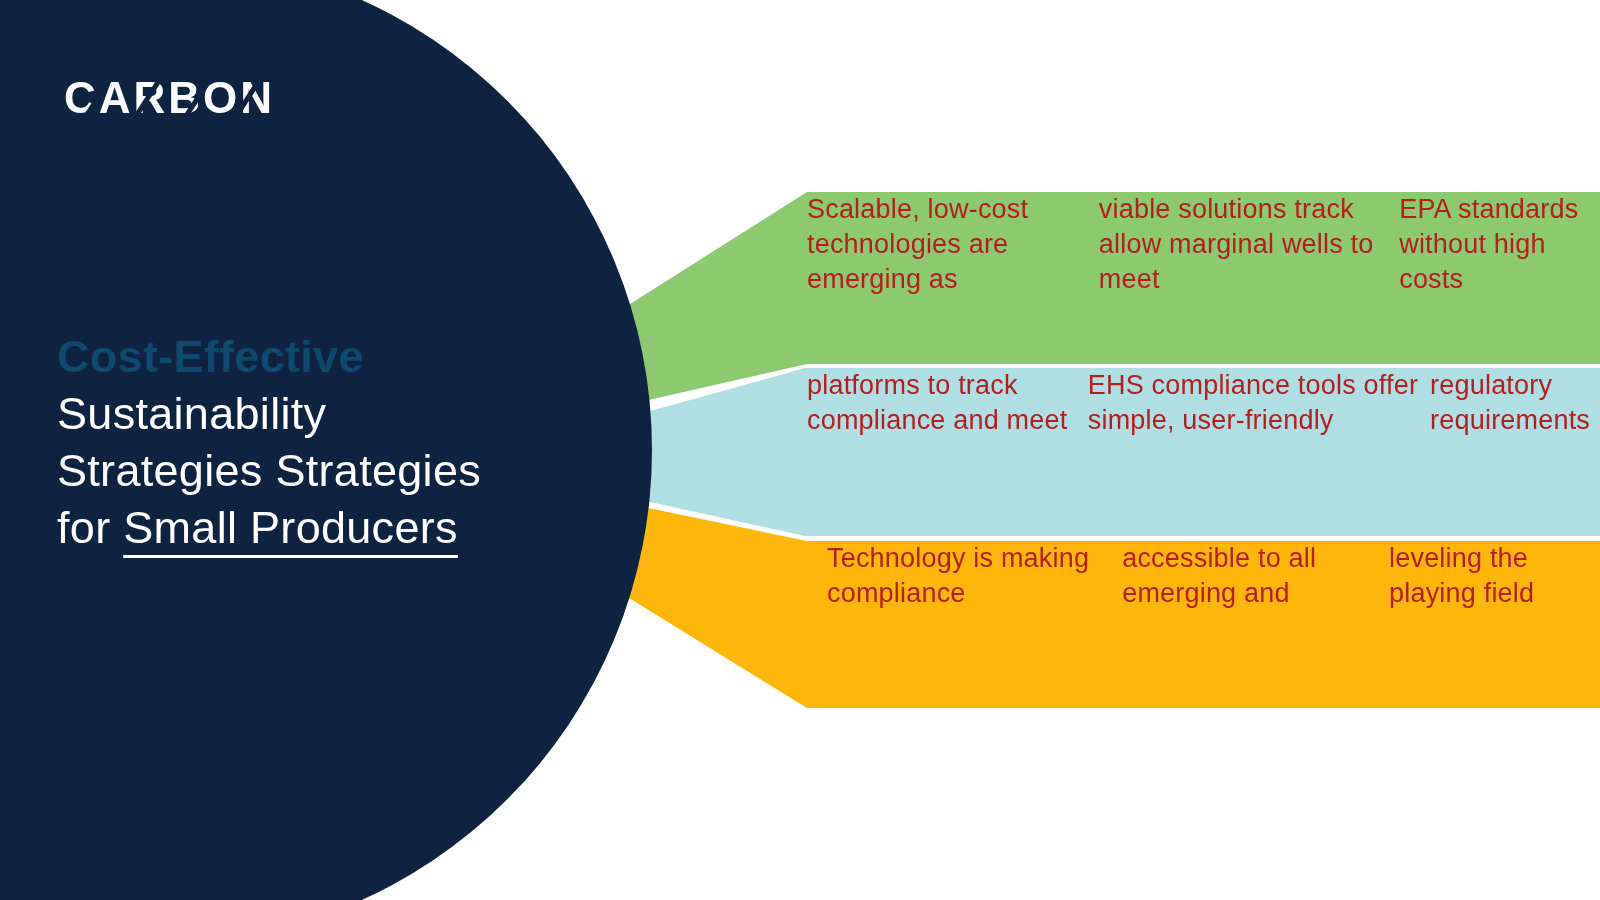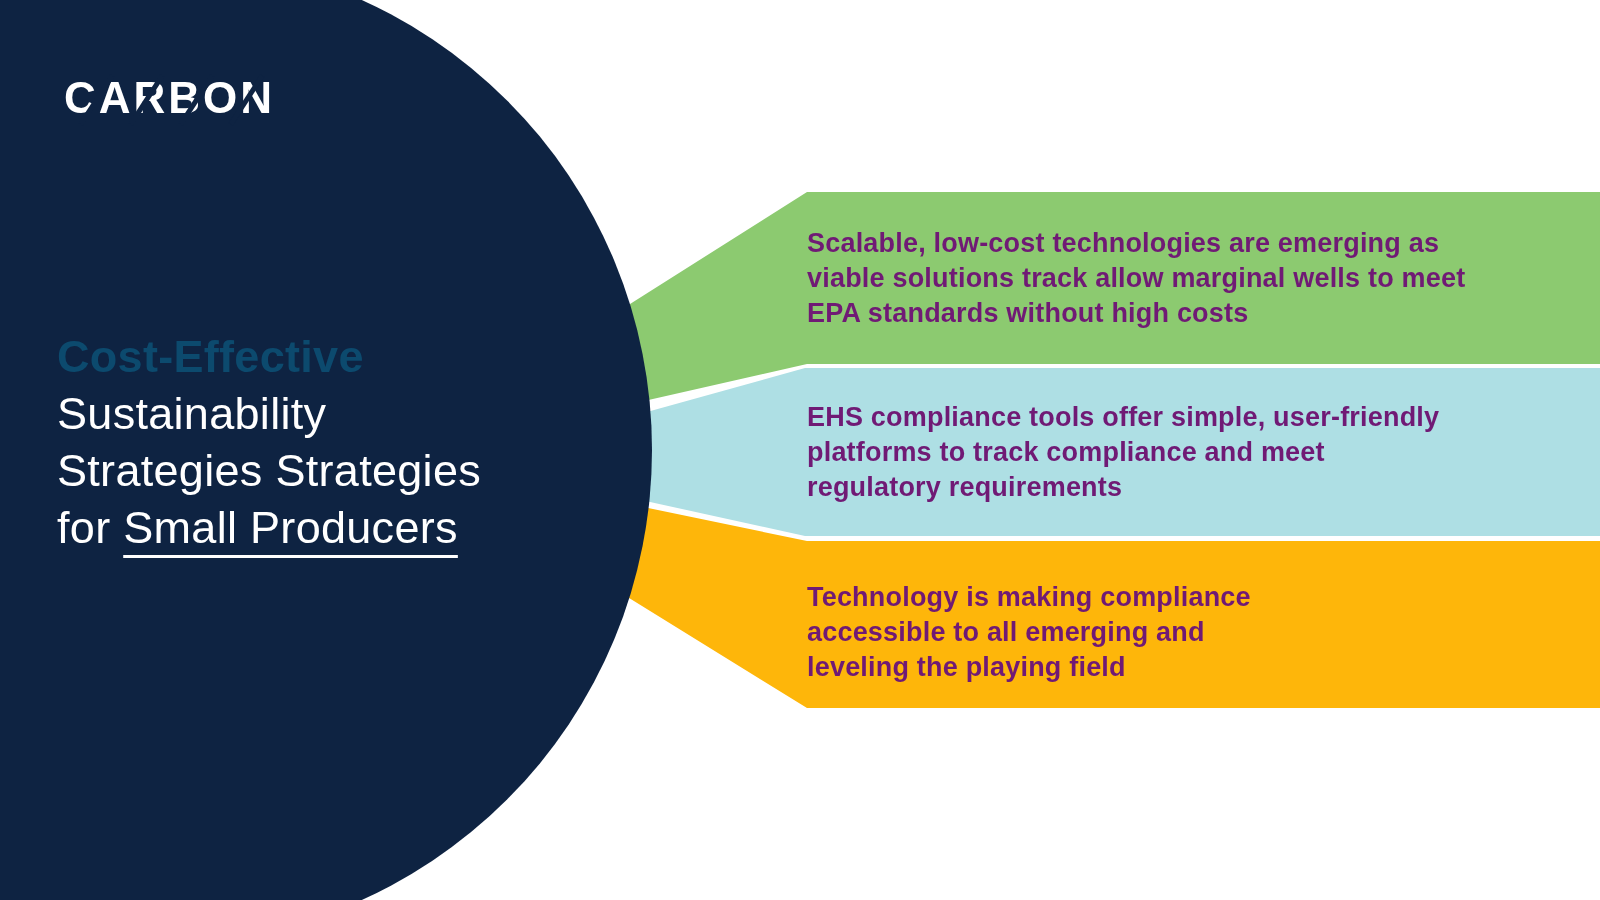--- a/index.html
+++ b/index.html
@@ -10,27 +10,27 @@
     font-family: "Liberation Sans", sans-serif;
   }
   .stage { position: absolute; left: 0; top: 0; width: 1600px; height: 900px; }
 
   svg.graphic { position: absolute; left: 0; top: 0; z-index: 1; }
 
   
   .ribbon-text {
     position: absolute; z-index: 2;
     left: 807px;
-    display: flex; flex-direction: column; justify-content: center;
-    color: #701a75;
-    font-size: 27px; line-height: 35px; letter-spacing: 0.2px; font-weight: bold;
+    display: flex; justify-content: center;
+    color: #b91c1c;
+    font-size: 27px; line-height: 35px; letter-spacing: 0.2px;
   }
   .rt-green  { top: 192px; height: 172px; }
   .rt-blue   { top: 368px; height: 168px; }
-  .rt-orange { top: 541px; height: 183px; }
+  .rt-orange { top: 541px; height: 183px; margin-left: 20px; }
 
   
   .logo {
     position: absolute; left: 64px; top: 76px; z-index: 3;
     color: #ffffff; font-size: 44px; font-weight: 700;
     letter-spacing: 3px; line-height: 44px;
   }
   .logo .cut {
     position: absolute; width: 5px; height: 58px; top: -5px;
     background: #0E2342; transform: rotate(33deg);
@@ -78,22 +78,22 @@
     <div><span>for </span><span class="underlined">Small Producers</span></div>
   </div>
 
   <div class="ribbon-text rt-green">
     <div>Scalable, low-cost technologies are emerging as</div>
     <div>viable solutions track allow marginal wells to meet</div>
     <div>EPA standards without high costs</div>
   </div>
 
   <div class="ribbon-text rt-blue">
+    <div>platforms to track compliance and meet</div>
     <div>EHS compliance tools offer simple, user-friendly</div>
-    <div>platforms to track compliance and meet</div>
     <div>regulatory requirements</div>
   </div>
 
   <div class="ribbon-text rt-orange">
     <div>Technology is making compliance</div>
     <div>accessible to all emerging and</div>
     <div>leveling the playing field</div>
   </div>
 
 </div>

